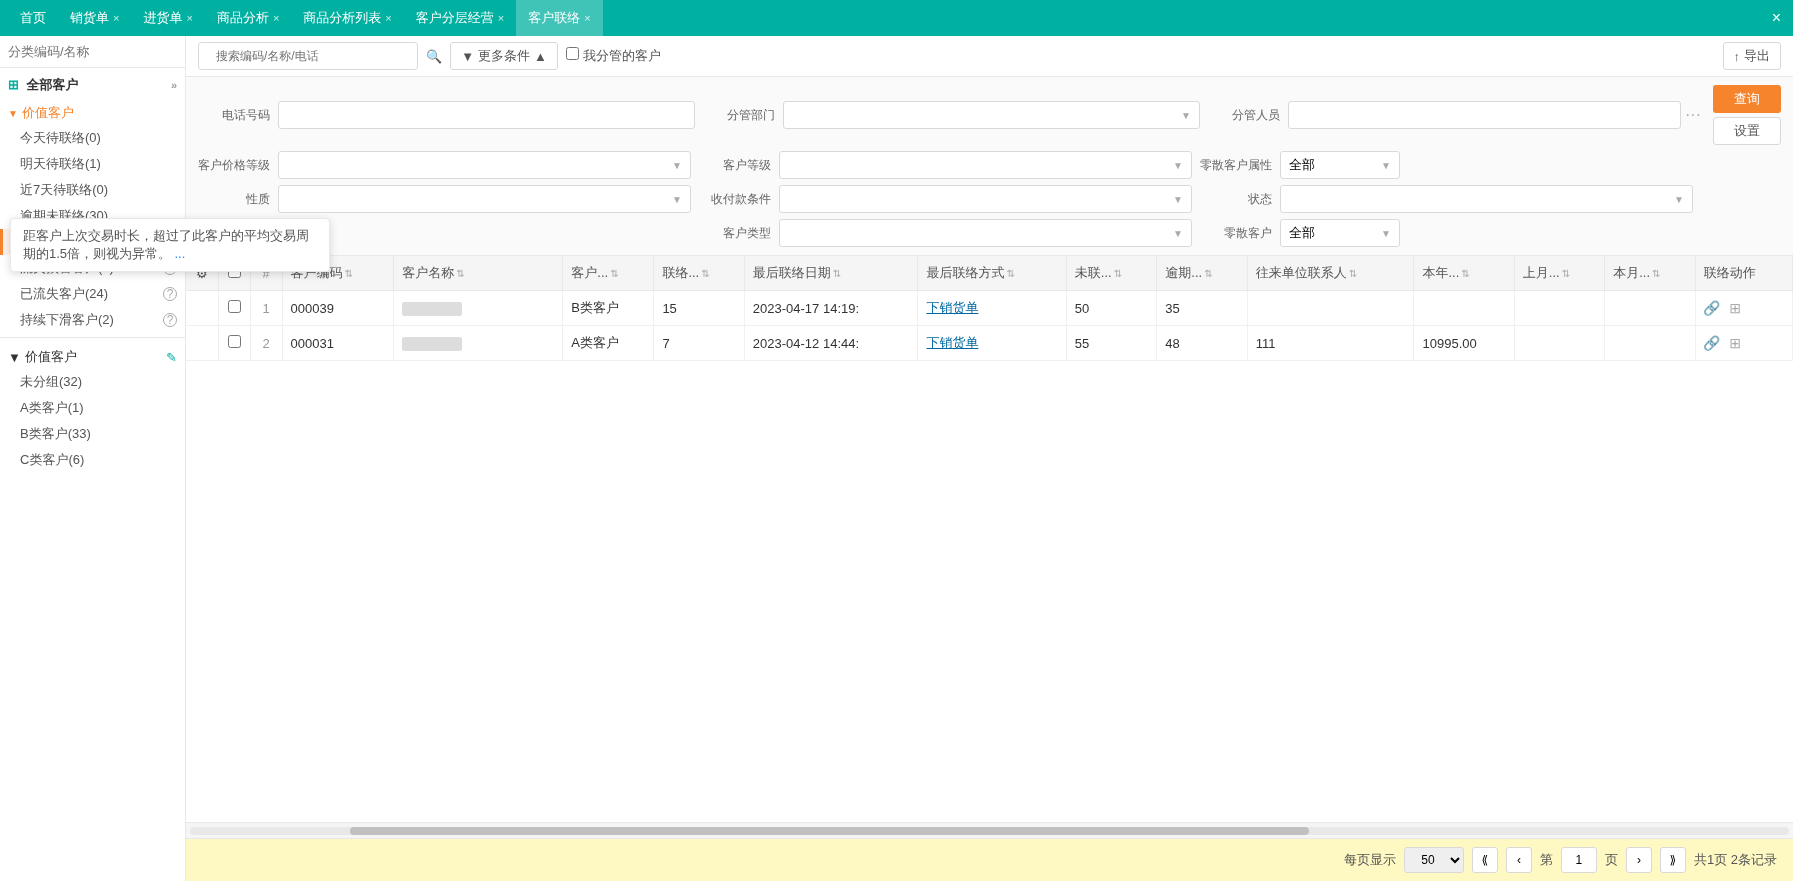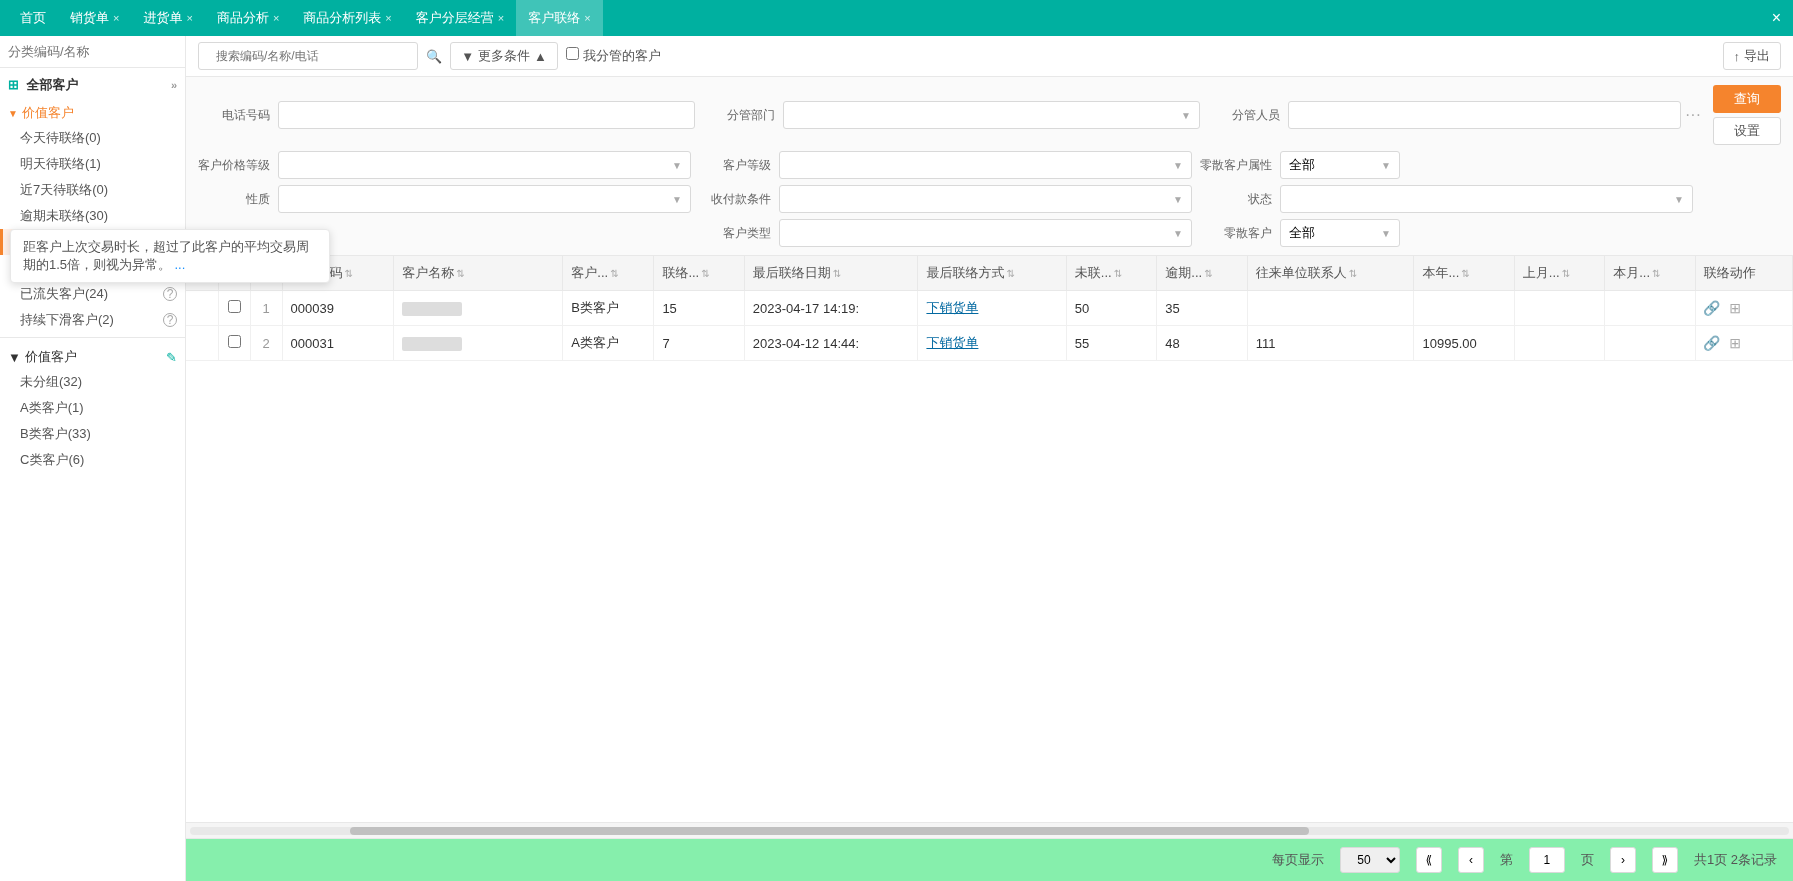--- a/index.html
+++ b/index.html
@@ -271,27 +271,27 @@
     }
     tbody td.link-cell { color: #0369a1; cursor: pointer; text-decoration: underline; }
     .row-actions { display: flex; gap: 8px; align-items: center; }
     .action-icon { color: #aaa; cursor: pointer; font-size: 14px; }
     .gear-col { width: 32px; text-align: center; }
     .num-col { width: 32px; text-align: center; color: #999; }
     .check-col { width: 32px; text-align: center; }
 
     
     .pagination-bar {
-      background: #86efac;
+      background: #fef9c3;
       border-top: 1px solid #e8e8e8;
       padding: 8px 16px;
       display: flex;
       align-items: center;
       justify-content: flex-end;
-      gap: 16px;
+      gap: 8px;
       font-size: 12px;
       color: #555;
     }
     .page-size-select {
       width: 60px;
       height: 26px;
       border: 1px solid #d9d9d9;
       border-radius: 3px;
       font-size: 12px;
       text-align: center;
@@ -427,21 +427,21 @@
       <span>逾期未联络(30)</span>
     </div>
 
     <div style="position:relative;">
       <div class="sidebar-item active" style="display:flex; align-items:center; justify-content:space-between;">
         <span>回购异常客户(2)</span>
         <span style="color:#aaa; font-size:12px; border:1px solid #aaa; border-radius:50%; width:14px; height:14px; display:inline-flex; align-items:center; justify-content:center;">?</span>
       </div>
     </div>
 
-    <div class="tooltip-box" style="position:absolute; left:10px; top:229px; z-index:200;">
+    <div class="tooltip-box" style="position:absolute; left:10px; top:218px; z-index:200;">
       <span>距客户上次交易时长，超过了此客户的平均交易周期的1.5倍，则视为异常。</span>
       <span style="color:#1890ff; cursor:pointer;">...</span>
     </div>
 
     <div class="sidebar-item" style="display:flex; align-items:center; justify-content:space-between;">
       <span>流失预警客户(3)</span>
       <span style="color:#aaa; font-size:12px; border:1px solid #aaa; border-radius:50%; width:14px; height:14px; display:inline-flex; align-items:center; justify-content:center;">?</span>
     </div>
     <div class="sidebar-item" style="display:flex; align-items:center; justify-content:space-between;">
       <span>已流失客户(24)</span>

